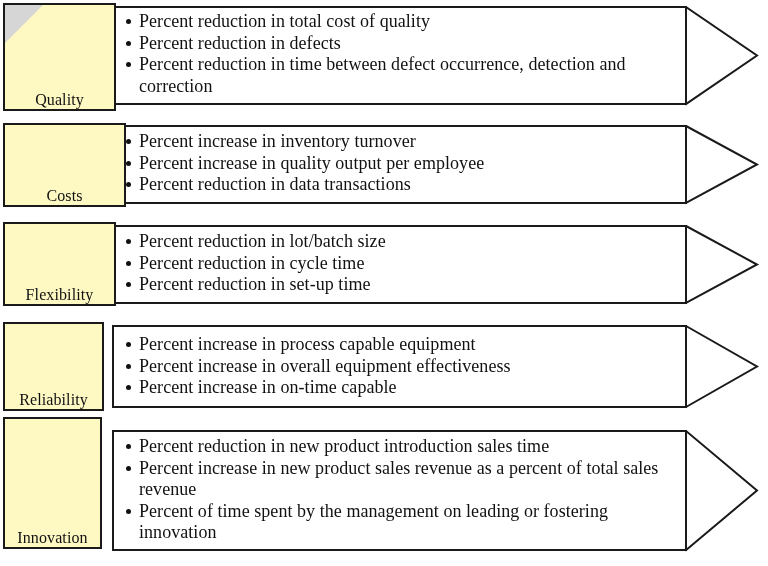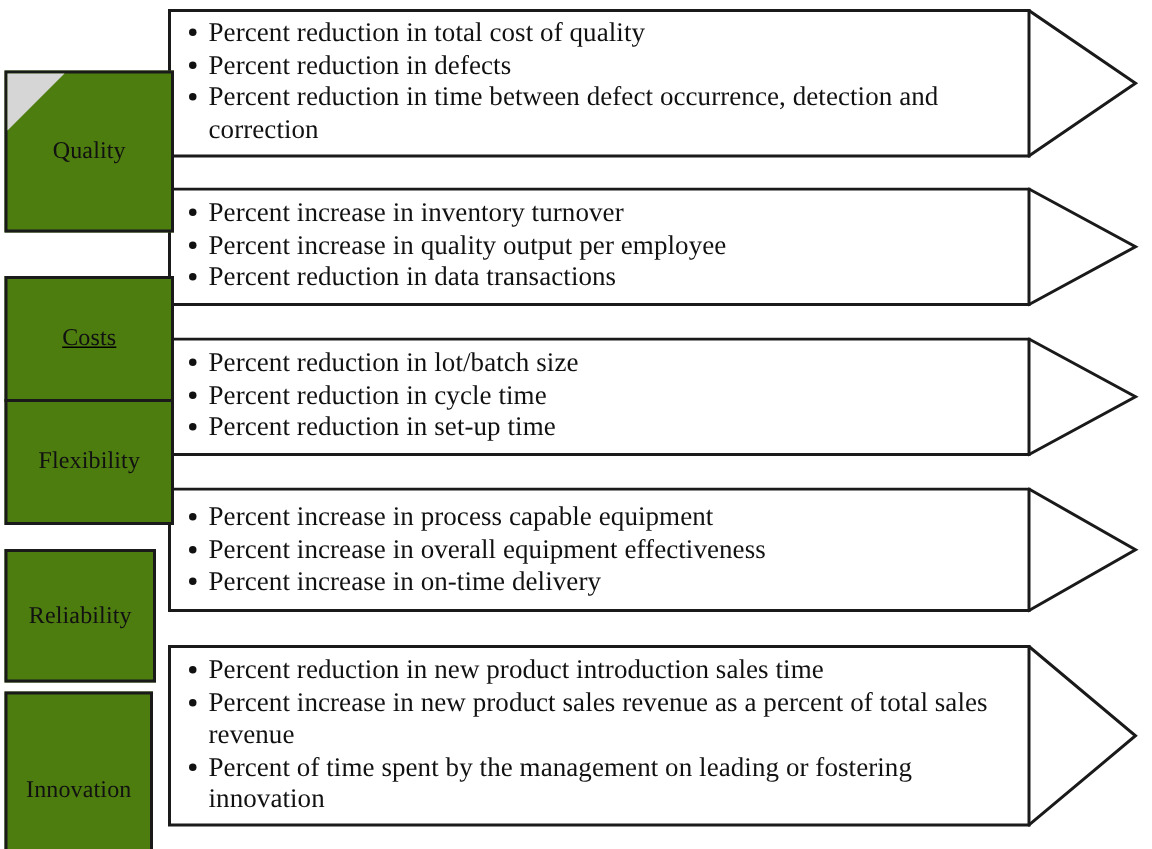--- a/index.html
+++ b/index.html
@@ -25,27 +25,26 @@
   .row {
     position: absolute;
     left: 0;
   }
 
   
   .label-box {
     position: absolute;
     left: 3px;
     box-sizing: border-box;
-    background: #4d7c0f;
+    background: #fef9c3;
     border: 2px solid #1a1a1a;
     display: flex;
-    align-items: center;
+    align-items: flex-end;
     justify-content: center;
     z-index: 3;
-    margin-top: 44px;
   }
   .label-text {
     font-size: 16px;
     color: #111111;
     line-height: 1.1;
     letter-spacing: 0.1px;
     white-space: nowrap;
   }
 
   
@@ -137,21 +136,21 @@
         </div>
       </div>
     </div>
     <div class="row" style="top: 0px;">
       <div class="arrow-wrap" style="left: 112px; top: 125px;">
         <svg class="arrow-svg" width="649" height="80" viewBox="0 0 649 80">
           <polyline points="1,1 574,1 574,78 1,78 1,1"></polyline>
           <polyline points="574,1 645,39.5 574,78"></polyline>
         </svg>
       </div>
-      <div class="label-box" style="top: 140px; width: 113px; height: 84px; text-decoration: underline;">
+      <div class="label-box" style="top: 123px; width: 123px; height: 84px;">
         <span class="label-text">Costs</span>
       </div>
       <div class="bullets" style="left: 126px; top: 131px; width: 550px;">
         <div class="bullet-item">
           <span class="dot"></span>
           <span class="btext">Percent increase in inventory turnover</span>
         </div>
         <div class="bullet-item">
           <span class="dot"></span>
           <span class="btext">Percent increase in quality output per employee</span>
@@ -201,21 +200,21 @@
         <div class="bullet-item">
           <span class="dot"></span>
           <span class="btext">Percent increase in process capable equipment</span>
         </div>
         <div class="bullet-item">
           <span class="dot"></span>
           <span class="btext">Percent increase in overall equipment effectiveness</span>
         </div>
         <div class="bullet-item">
           <span class="dot"></span>
-          <span class="btext">Percent increase in on-time delivery</span>
+          <span class="btext">Percent increase in on-time capable</span>
         </div>
       </div>
     </div>
     <div class="row" style="top: 0px;">
       <div class="arrow-wrap" style="left: 112px; top: 430px;">
         <svg class="arrow-svg" width="649" height="122" viewBox="0 0 649 122">
           <polyline points="1,1 574,1 574,120 1,120 1,1"></polyline>
           <polyline points="574,1 645,60.5 574,120"></polyline>
         </svg>
       </div>

